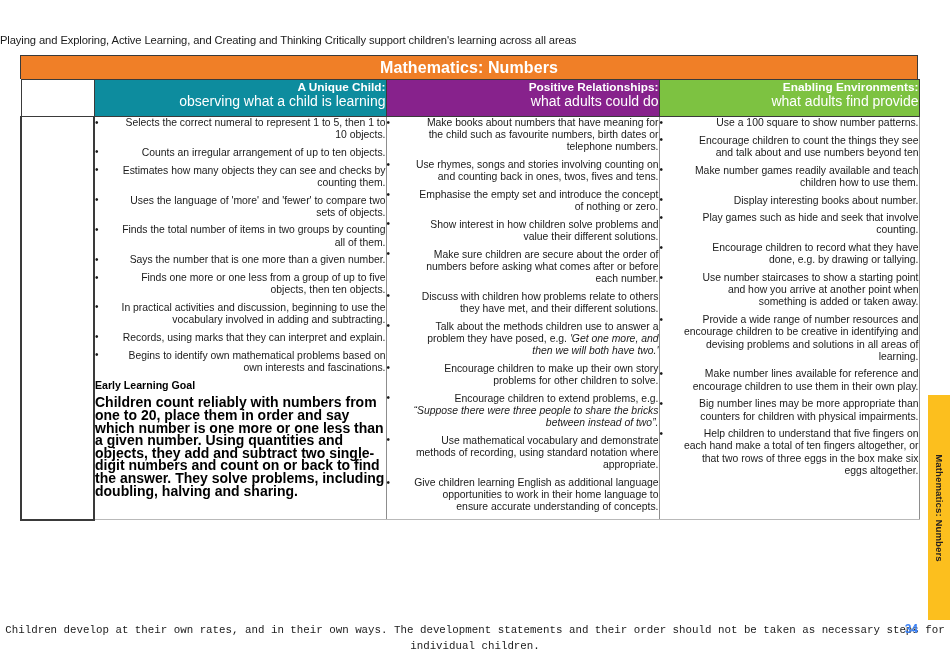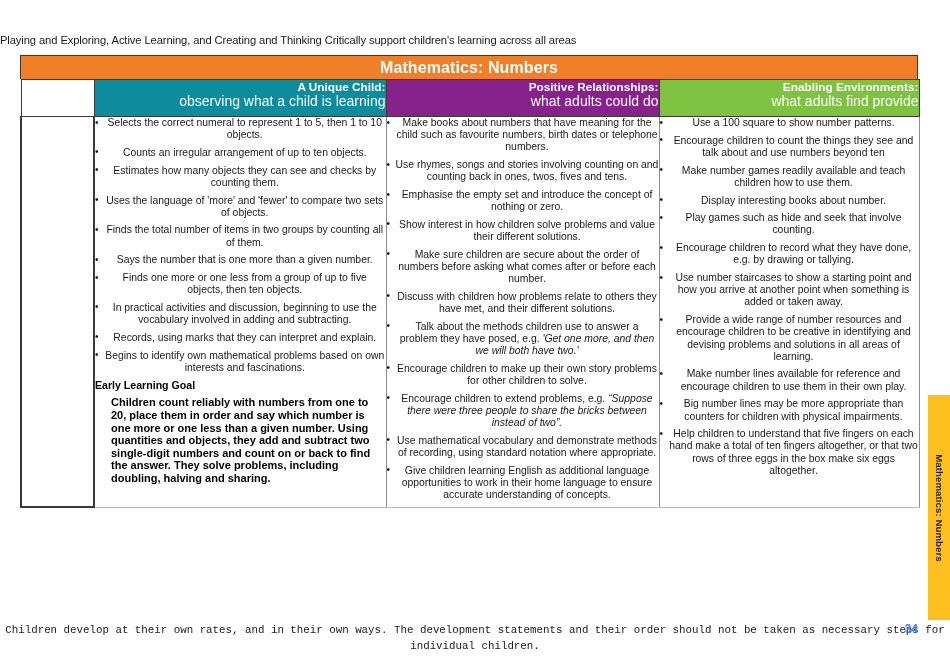--- a/index.html
+++ b/index.html
@@ -113,48 +113,47 @@
   }
   .body-cell.last { border-right: 1px solid #8d8d8d; }
 
   ul.items {
     margin: 0;
     padding: 0;
     list-style: none;
   }
   ul.items li {
     position: relative;
-    padding-left: 9px;
+    padding-left: 24px;
     margin-bottom: 5.5px;
     font-size: 10.4px;
     line-height: 12.2px;
     color: #1a1a1a;
-    text-align: center;
+    text-align: right;
   }
   ul.items li:before {
     content: "\2022";
     position: absolute;
     left: 0;
     top: -0.5px;
     font-size: 10px;
     color: #1a1a1a;
   }
   ul.items li i { font-style: italic; }
 
   .elg-head {
     font-size: 10.6px;
     font-weight: bold;
     margin-bottom: 4px;
     line-height: 13px;
   }
   .elg-body {
-    font-size: 11px;
+    font-size: 14px;
     font-weight: bold;
     line-height: 12.6px;
-    padding-left: 16px;
   }
 
   
   .side-tab {
     position: absolute;
     right: 0;
     top: 395px;
     width: 22px;
     height: 225px;
     background: #fcbf1e;

